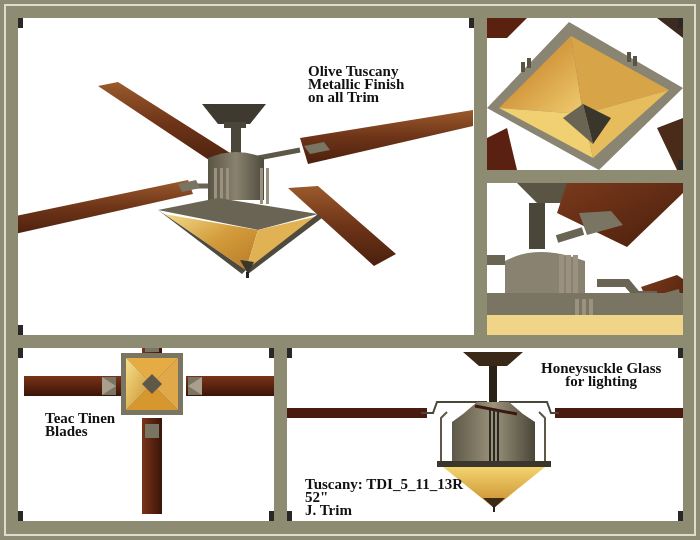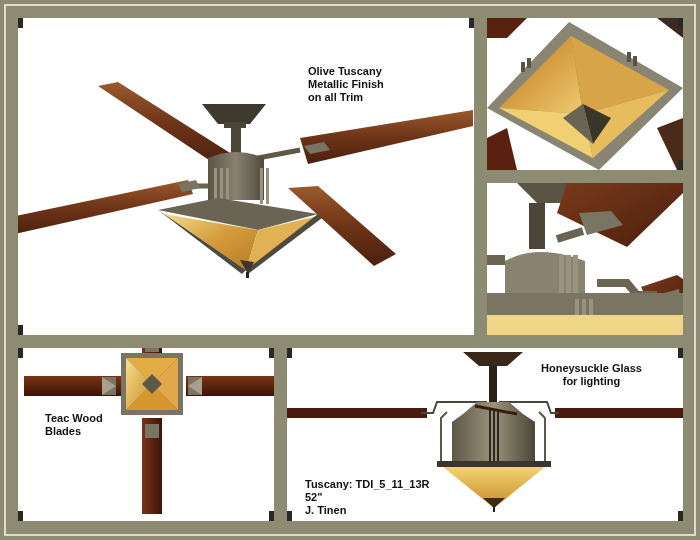--- a/index.html
+++ b/index.html
@@ -1,21 +1,21 @@
 <!DOCTYPE html>
 <html><head>
 <meta charset="utf-8">
 <style>
   html,body{margin:0;padding:0;}
   body{width:700px;height:540px;overflow:hidden;background:#8d8c72;position:relative;font-family:"Liberation Sans",sans-serif;}
   .frame-outer{position:absolute;left:0;top:0;width:700px;height:540px;background:#8d8c72;}
   .frame-stripe{position:absolute;left:4px;top:4px;width:692px;height:532px;border:2px solid #dcdcd0;box-sizing:border-box;}
   .panel{position:absolute;background:#fff;overflow:hidden;}
   .corner{position:absolute;width:5px;height:10px;background:#2a2824;}
-  .label{position:absolute;font-weight:bold;font-size:11px;line-height:13px;color:#111;white-space:pre-line;}
+  .label{position:absolute;font-weight:bold;font-size:15px;line-height:13px;color:#111;white-space:pre-line;font-family:Liberation Serif, serif;}
   svg{position:absolute;left:0;top:0;}
 </style>
 </head>
 <body>
 
 <div class="frame-outer"></div>
 <div class="frame-stripe"></div>
 
 <div class="panel" style="left:18px;top:18px;width:456px;height:317px;">
   <svg width="456" height="317" viewBox="0 0 456 317">
@@ -167,21 +167,21 @@
     <rect x="127" y="-10" width="14" height="14" fill="#7a7462"></rect>
     <rect x="127" y="76" width="14" height="14" fill="#7a7462"></rect>
 
     <rect x="103" y="5" width="62" height="62" fill="#7a7462"></rect>
     <polygon points="108,10 160,10 134,36" fill="#e6ac44"></polygon>
     <polygon points="108,10 108,62 134,36" fill="url(#glass4)"></polygon>
     <polygon points="160,10 160,62 134,36" fill="#e0a848"></polygon>
     <polygon points="108,62 160,62 134,36" fill="#d6982e"></polygon>
     <polygon points="124,36 134,26 144,36 134,46" fill="#5e5848"></polygon>
   </svg>
-  <div class="label" style="left:27px;top:64px;">Teac Wood
+  <div class="label" style="left:27px;top:64px;">Teac Tinen
 Blades</div>
   <div class="corner" style="left:0;top:0;"></div>
   <div class="corner" style="left:0;bottom:0;"></div>
   <div class="corner" style="right:0;top:0;"></div>
   <div class="corner" style="right:0;bottom:0;"></div>
 </div>
 
 <div class="panel" style="left:287px;top:348px;width:396px;height:173px;text-align:center;">
   <svg width="396" height="173" viewBox="0 0 396 173">
     <defs>
@@ -213,18 +213,18 @@
     <rect x="150" y="113" width="114" height="6" fill="#3a362c"></rect>
 
     <polygon points="156,119 258,119 207,160" fill="url(#glass5)"></polygon>
     <polygon points="196,150 218,150 207,160" fill="#3a2a16"></polygon>
     <rect x="206" y="158" width="2" height="6" fill="#222"></rect>
   </svg>
   <div class="label" style="left:254px;top:14px;">Honeysuckle Glass
 for lighting</div>
   <div class="label" style="left:18px;top:130px;">Tuscany: TDI_5_11_13R</div>
   <div class="label" style="left:18px;top:143px;">52"</div>
-  <div class="label" style="left:18px;top:156px;">J. Tinen</div>
+  <div class="label" style="left:18px;top:156px;">J. Trim</div>
   <div class="corner" style="left:0;top:0;"></div>
   <div class="corner" style="left:0;bottom:0;"></div>
   <div class="corner" style="right:0;top:0;"></div>
   <div class="corner" style="right:0;bottom:0;"></div>
 </div>
 
 </body></html>

